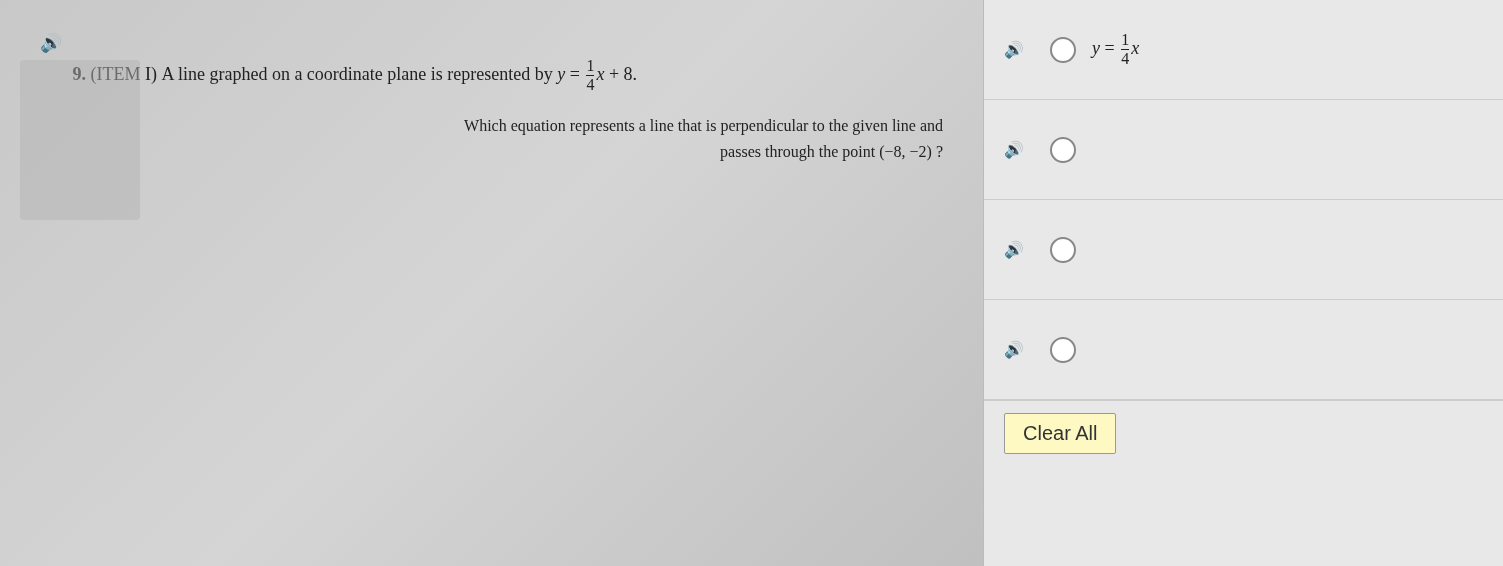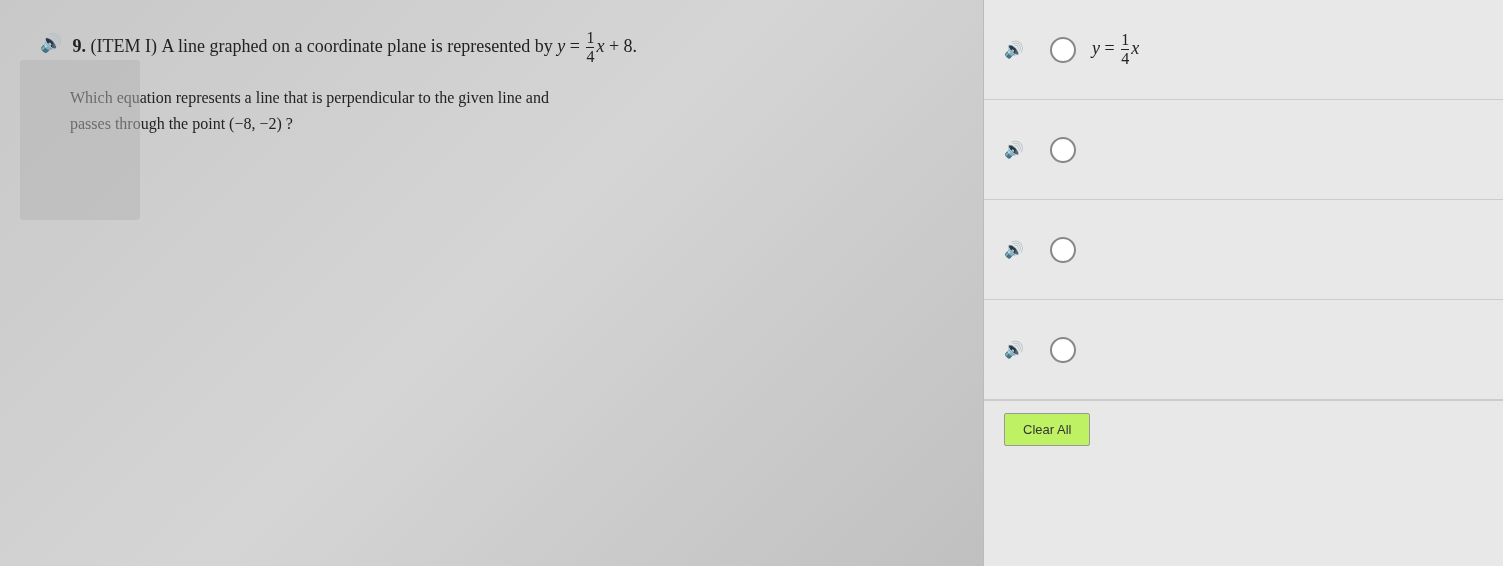--- a/index.html
+++ b/index.html
@@ -46,28 +46,30 @@
       font-size: 18px;
       color: #444;
       margin-top: 2px;
       cursor: pointer;
     }
     .question-text-main {
       font-size: 18px;
       color: #222;
       font-family: Georgia, serif;
       line-height: 1.5;
+      margin-top: 28px;
     }
     .question-sub {
       font-size: 16px;
       color: #222;
       font-family: Georgia, serif;
       line-height: 1.6;
       margin-left: 30px;
       margin-top: 6px;
+      text-align: right;
     }
     .right-panel {
       width: 520px;
       background: #e8e8e8;
       border-left: 1px solid #bbb;
       display: flex;
       flex-direction: column;
       padding: 0;
     }
     .answer-option {
@@ -126,23 +128,23 @@
     .bottom-bar {
       padding: 12px 20px;
       display: flex;
       align-items: center;
       justify-content: flex-start;
       border-top: 1px solid #ccc;
       background: #e8e8e8;
     }
     .clear-all-btn {
       border: 1px solid #999;
-      background: #bef264;
+      background: #fef9c3;
       padding: 8px 18px;
-      font-size: 13px;
+      font-size: 20px;
       color: #333;
       cursor: pointer;
       border-radius: 2px;
       font-family: Arial, sans-serif;
     }
   </style>
 </head>
 <body>
 
 <div class="page">

